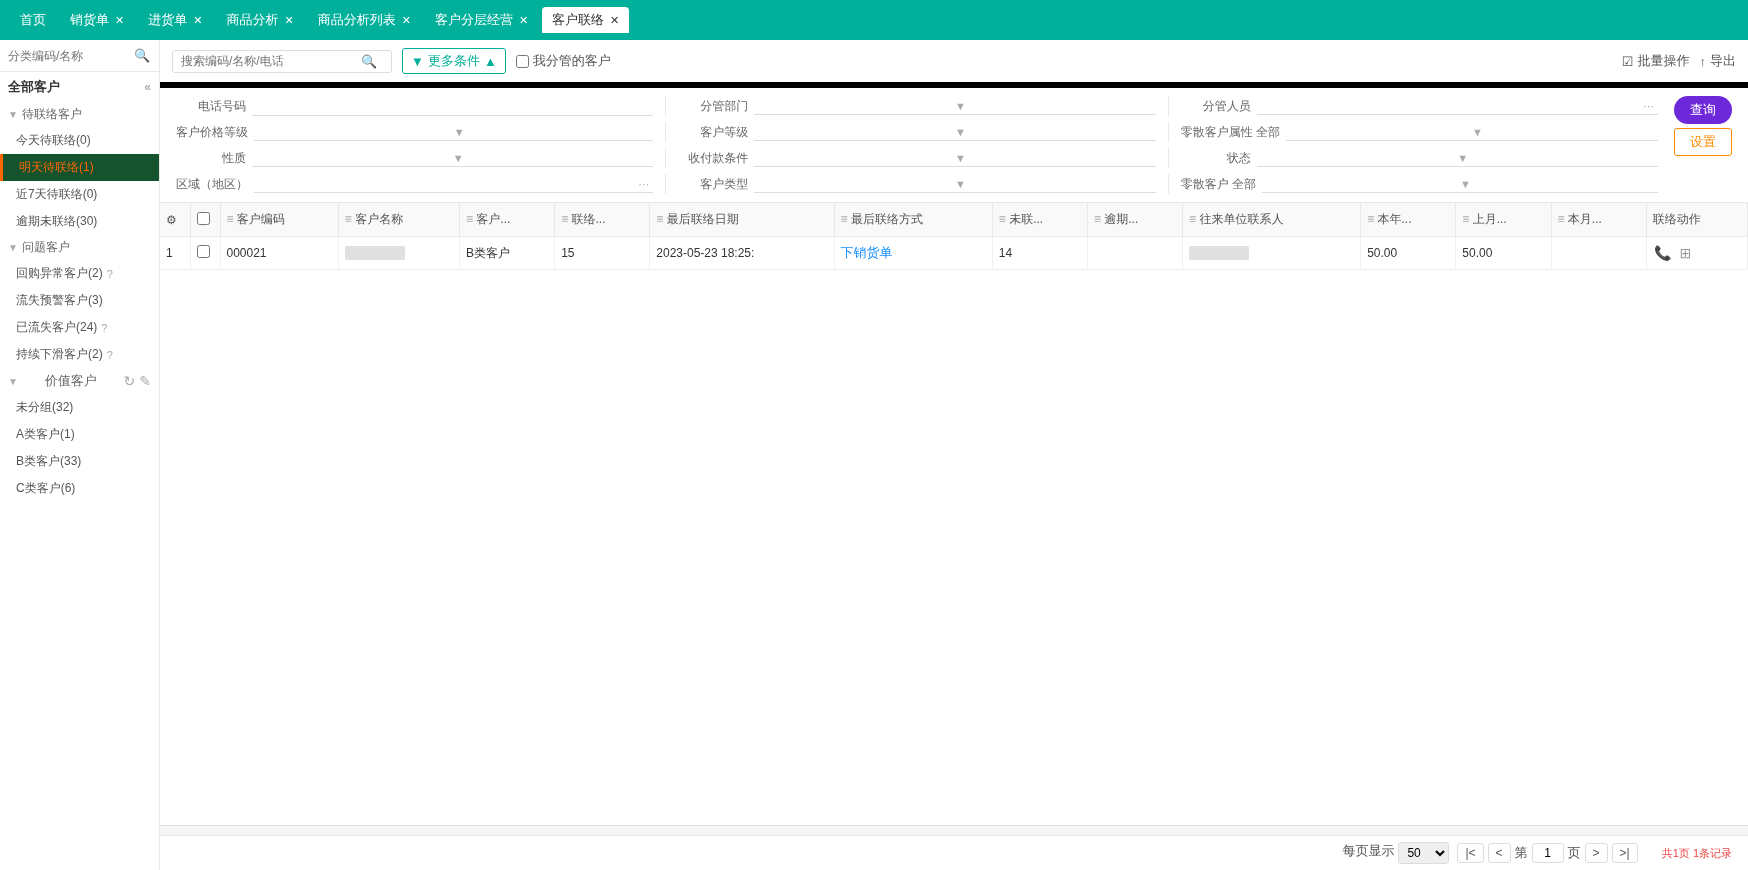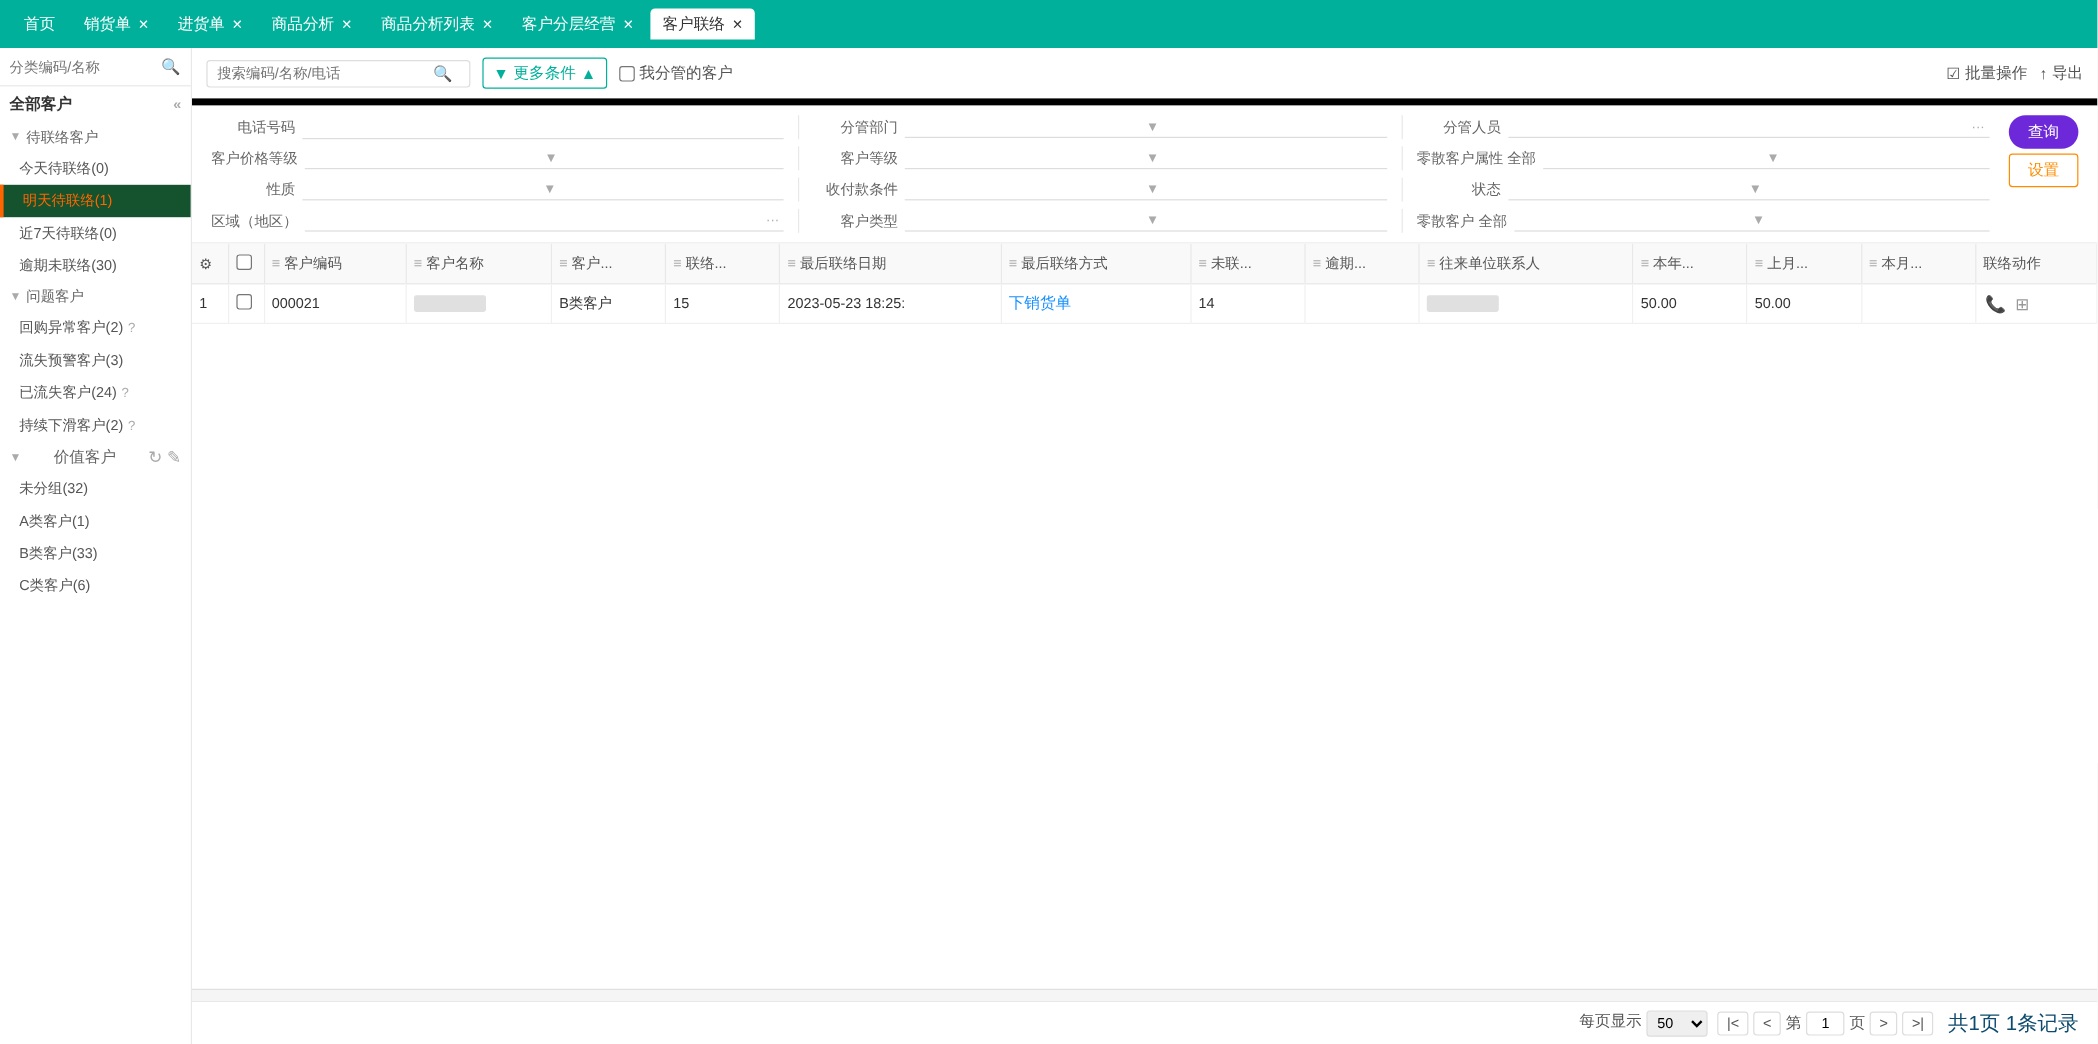--- a/index.html
+++ b/index.html
@@ -305,21 +305,21 @@
       color: #555;
     }
     .page-input {
       width: 32px;
       border: 1px solid #ddd;
       border-radius: 3px;
       padding: 2px 4px;
       text-align: center;
       font-size: 12px;
     }
-    .total-info { color: #0c4a6e; font-size: 17px; margin-left: 4px; }
+    .total-info { color: #ef4444; font-size: 11px; margin-left: 16px; }
 
     
     .table-area::-webkit-scrollbar { height: 6px; width: 6px; }
     .table-area::-webkit-scrollbar-track { background: #f1f1f1; }
     .table-area::-webkit-scrollbar-thumb { background: #ccc; border-radius: 3px; }
     .col-cb { width: 30px; }
     .col-settings { width: 30px; }
     .masked-text {
       display: inline-block;
       background: #e0e0e0;

